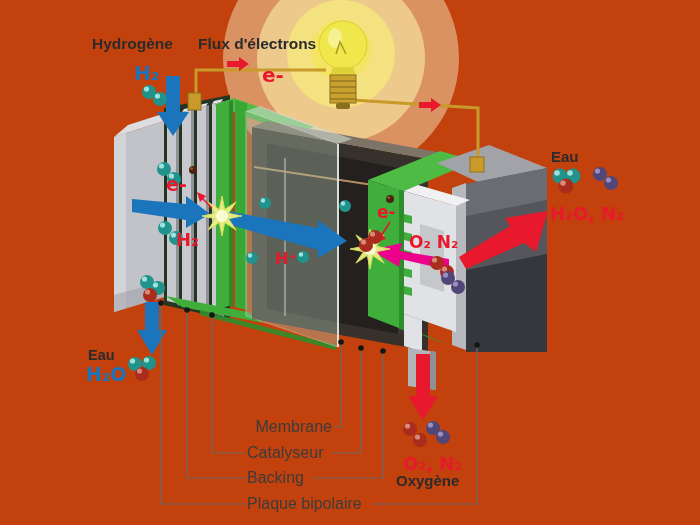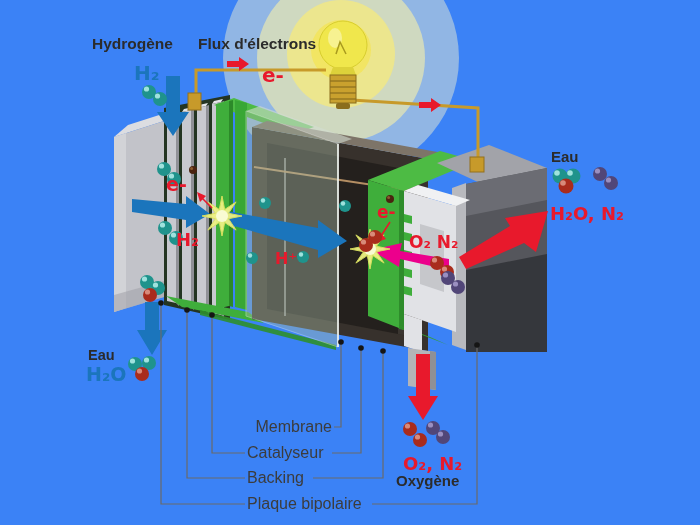--- a/index.html
+++ b/index.html
@@ -1,16 +1,16 @@
 <!DOCTYPE html>
 <html><head>
 <meta charset="utf-8">
 <style>
   html,body{margin:0;padding:0;background:#ffffff;}
-  .stage{position:relative;width:700px;height:525px;background:#3b82f6;overflow:hidden;
+  .stage{position:relative;width:700px;height:525px;background:#c2410c;overflow:hidden;
          font-family:"Liberation Sans",sans-serif;}
   svg{position:absolute;left:0;top:0;}
   text{user-select:none;}
   .lbl{font-family:"Liberation Sans",sans-serif;font-weight:600;fill:#2b2b2b;}
   .layerlbl{font-family:"Liberation Sans",sans-serif;font-weight:500;fill:#3c3c3c;}
   .formula{font-family:"DejaVu Sans",sans-serif;font-weight:bold;}
   .blue{fill:#1b75bc;}
   .red{fill:#e8192c;}
 </style>
 </head>

